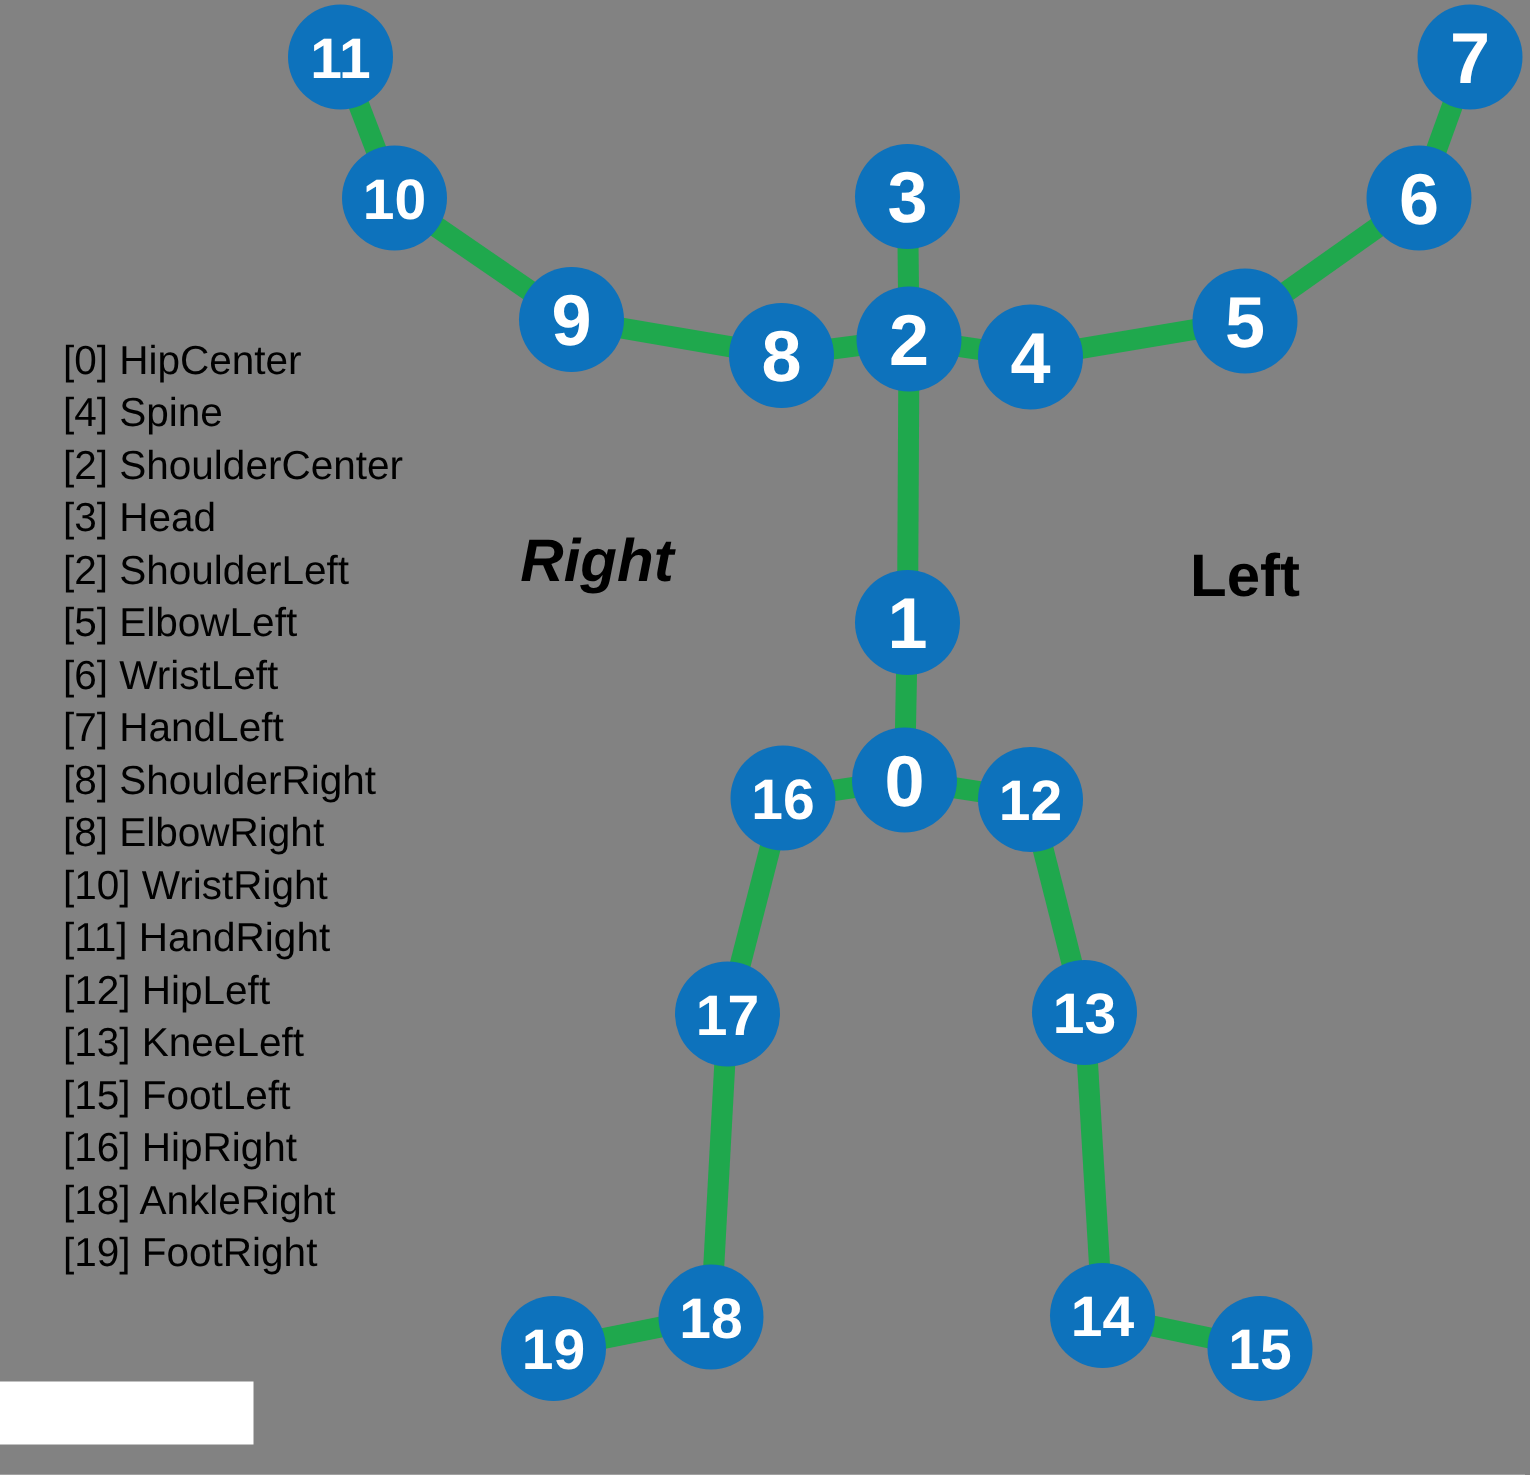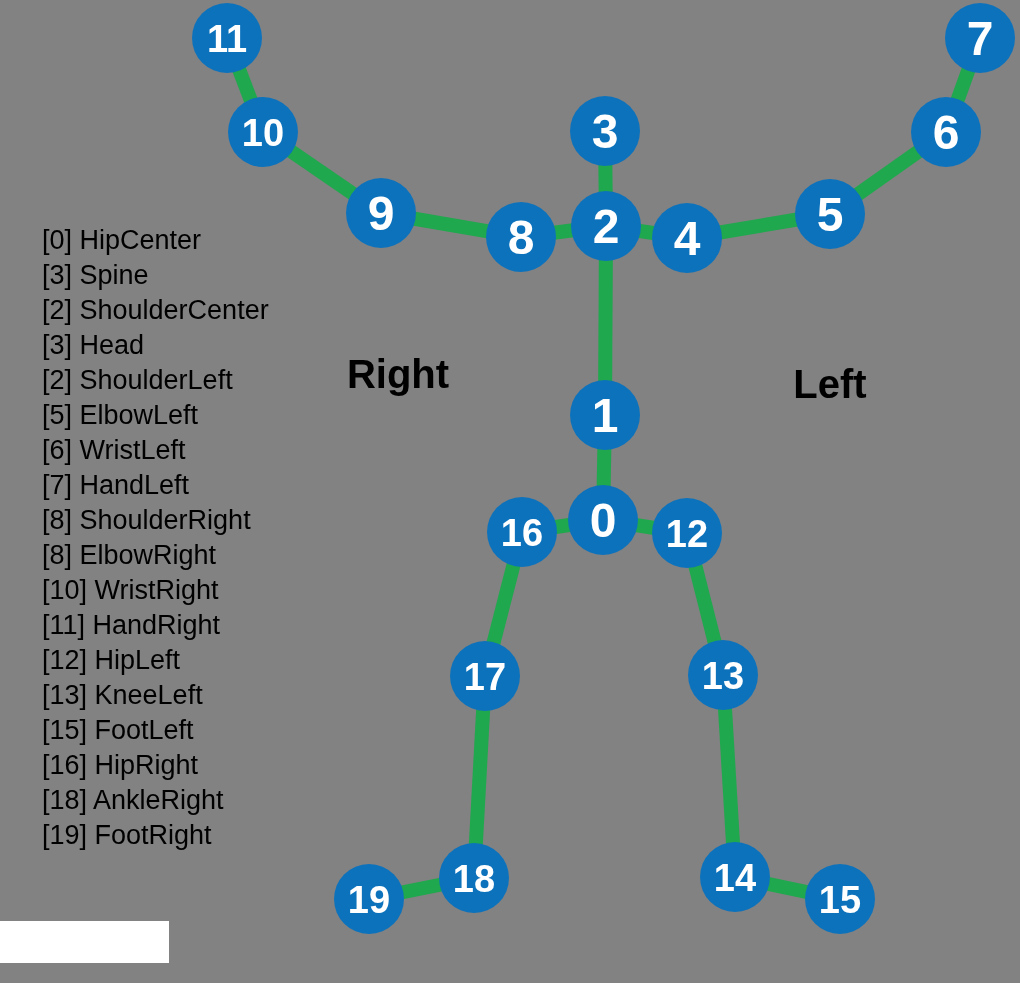--- a/index.html
+++ b/index.html
@@ -34,21 +34,21 @@
     font-weight: normal;
   }
   .side-label {
     position: absolute;
     transform: translateX(-50%);
     font-size: 40px;
     font-weight: bold;
     z-index: 2;
     white-space: nowrap;
   }
-  #right-label { left: 398px; top: 352px; }
+  #right-label { left: 398px; top: 352px; font-style: italic; }
   #left-label  { left: 830px; top: 352px; margin-top: 10px; }
   #white-cover {
     position: absolute;
     left: 0;
     top: 921px;
     width: 169px;
     height: 42px;
     background: #ffffff;
     z-index: 3;
   }
@@ -118,21 +118,21 @@
       <circle cx="485" cy="676" r="35" fill="#0D72BC"></circle>
       <text x="485" y="676" dy="0.36em" text-anchor="middle" fill="#FFFFFF" font-size="38" class="joint-number">17</text>
       <circle cx="474" cy="878" r="35" fill="#0D72BC"></circle>
       <text x="474" y="878" dy="0.36em" text-anchor="middle" fill="#FFFFFF" font-size="38" class="joint-number">18</text>
       <circle cx="369" cy="899" r="35" fill="#0D72BC"></circle>
       <text x="369" y="899" dy="0.36em" text-anchor="middle" fill="#FFFFFF" font-size="38" class="joint-number">19</text>
     </svg>
 
   <div id="legend" style="color: rgb(0, 0, 0);">
       <div class="legend-item">[0] HipCenter</div>
-      <div class="legend-item">[3] Spine</div>
+      <div class="legend-item">[4] Spine</div>
       <div class="legend-item">[2] ShoulderCenter</div>
       <div class="legend-item">[3] Head</div>
       <div class="legend-item">[2] ShoulderLeft</div>
       <div class="legend-item">[5] ElbowLeft</div>
       <div class="legend-item">[6] WristLeft</div>
       <div class="legend-item">[7] HandLeft</div>
       <div class="legend-item">[8] ShoulderRight</div>
       <div class="legend-item">[8] ElbowRight</div>
       <div class="legend-item">[10] WristRight</div>
       <div class="legend-item">[11] HandRight</div>

